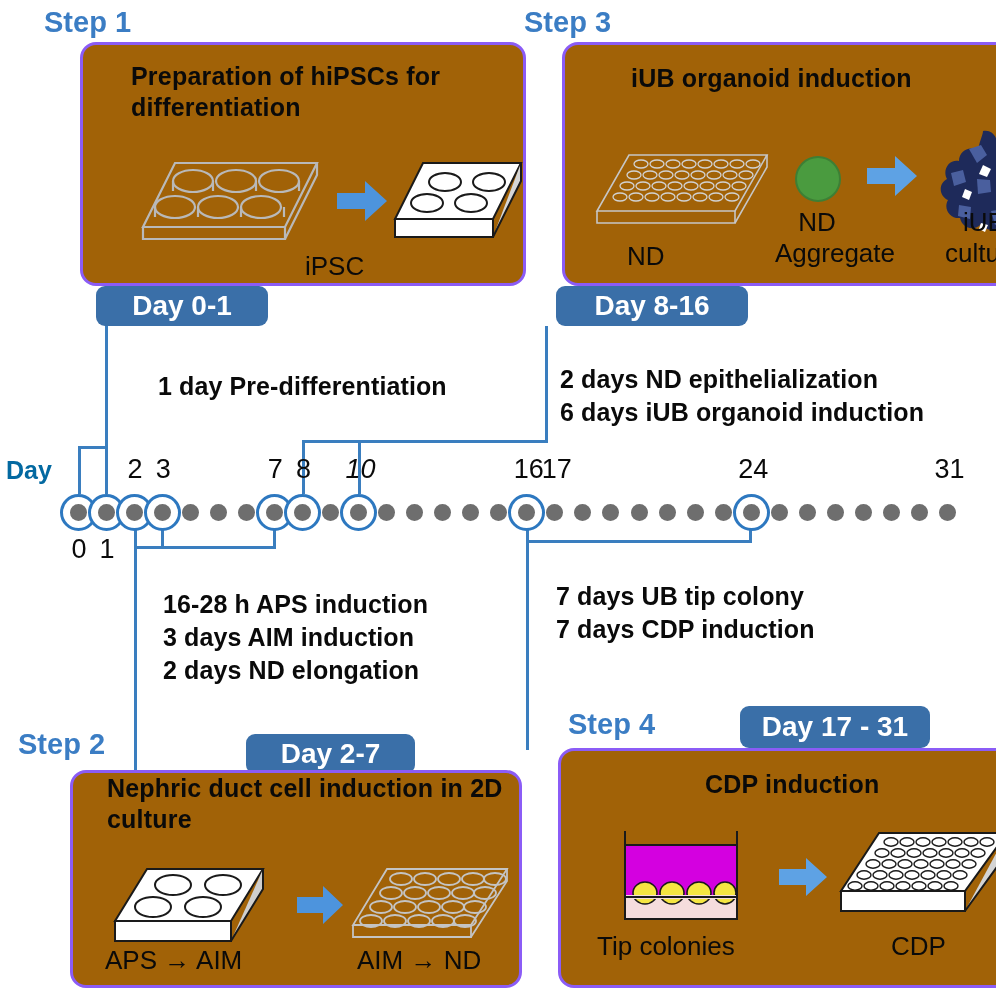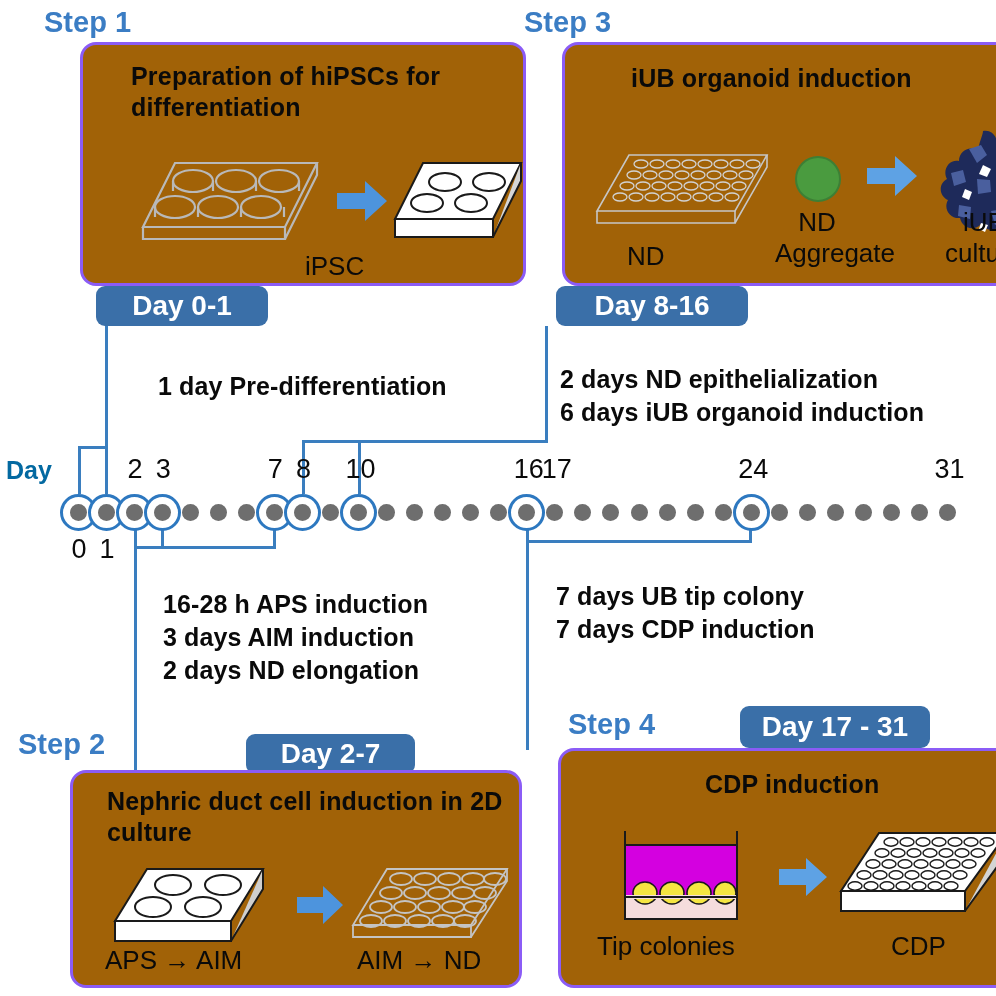--- a/index.html
+++ b/index.html
@@ -263,33 +263,33 @@
     <div class="dot" style="left: 854.9px; top: 503.5px; background: rgb(110, 110, 110);"></div>
     <div class="dot" style="left: 882.95px; top: 503.5px; background: rgb(110, 110, 110);"></div>
     <div class="dot" style="left: 911px; top: 503.5px; background: rgb(110, 110, 110);"></div>
     <div class="dot" style="left: 939.05px; top: 503.5px; background: rgb(110, 110, 110);"></div>
     <div class="tick-label" style="left: 71.5px; top: 534px;">0</div>
     <div class="tick-label" style="left: 99.55px; top: 534px;">1</div>
     <div class="tick-label" style="left: 127.6px; top: 454px;">2</div>
     <div class="tick-label" style="left: 155.65px; top: 454px;">3</div>
     <div class="tick-label" style="left: 267.85px; top: 454px;">7</div>
     <div class="tick-label" style="left: 295.9px; top: 454px;">8</div>
-    <div class="tick-label" style="left: 345.5px; top: 454px;">10</div>
+    <div class="tick-label" style="left: 345.5px; top: 454px; font-style: italic;">10</div>
     <div class="tick-label" style="left: 513.8px; top: 454px;">16</div>
     <div class="tick-label" style="left: 541.85px; top: 454px;">17</div>
     <div class="tick-label" style="left: 738.2px; top: 454px;">24</div>
     <div class="tick-label" style="left: 934.55px; top: 454px;">31</div>
   </div>
 
 <div class="step-label" style="left:18px;top:728px;">Step 2</div>
 
 <div class="day-tab" style="left:246px;top:734px;width:169px;height:40px;">Day 2-7</div>
 
 <div class="step-box" style="left:24px;top:770px;width:452px;height:218px;">
-  <div class="box-title" style="left:34px;top:13px;width:412px;">Nephric duct cell induction in
+  <div class="box-title" style="left:34px;top:0;width:412px;">Nephric duct cell induction in
 2D culture</div>
 
   <svg class="abs" width="156" height="84" style="left:38px;top:92px;" viewBox="0 0 156 84">
     <g stroke="#1a1a1a" stroke-width="2" fill="#ffffff">
       <path d="M36 4 L152 4 L120 56 L4 56 Z"></path>
       <path d="M4 56 L4 76 L120 76 L120 56 Z"></path>
       <path d="M152 4 L152 24 L120 76" fill="#cfcfcf"></path>
       <ellipse cx="62" cy="20" rx="18" ry="10" fill="#ffffff"></ellipse>
       <ellipse cx="112" cy="20" rx="18" ry="10" fill="#ffffff"></ellipse>
       <ellipse cx="42" cy="42" rx="18" ry="10" fill="#ffffff"></ellipse>

